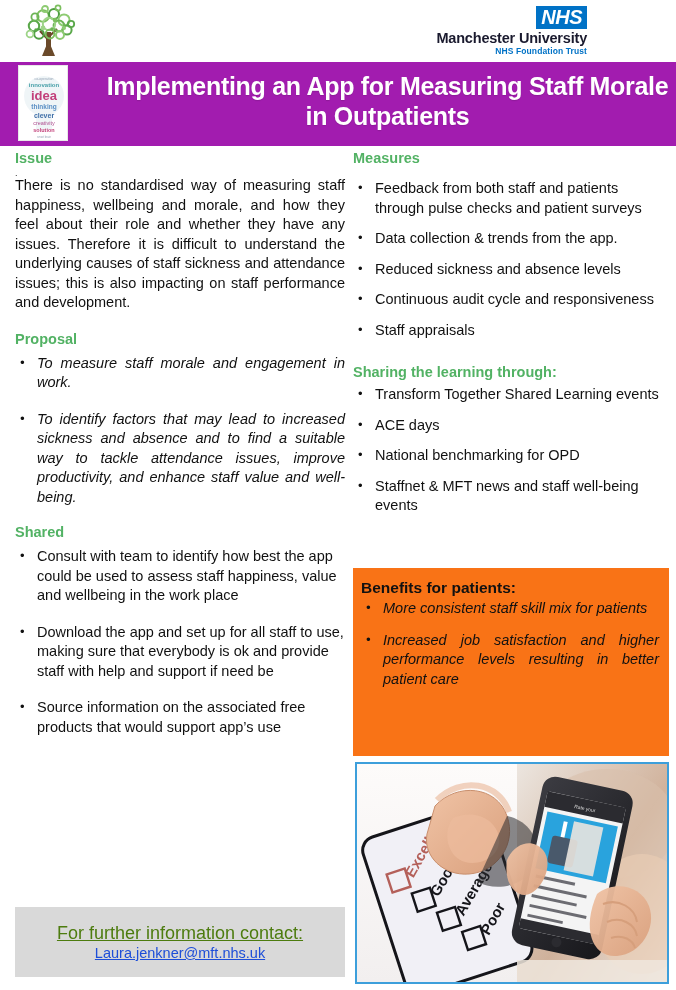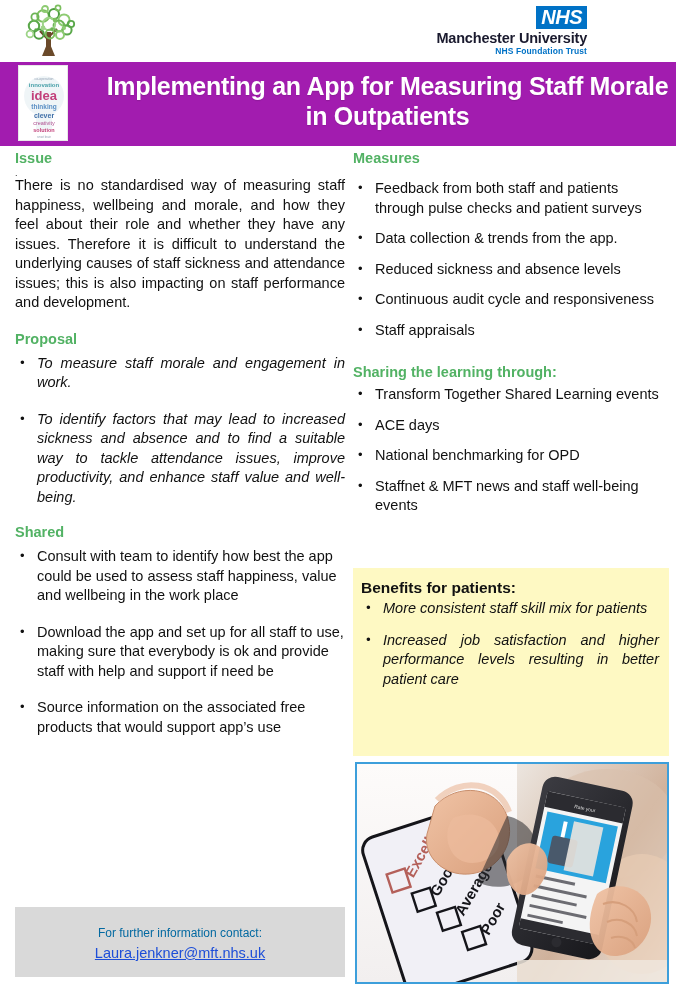--- a/index.html
+++ b/index.html
@@ -73,29 +73,29 @@
     content:"\2022"; position:absolute; left:5px; top:-1px;
     font-size:13px; color:#111;
   }
   ul.bul.justify > li { text-align:justify;font-style:italic; }
   ul.bul.loose > li { margin-bottom:17px; }
 
   .contact-box {
     position:absolute; left:15px; top:907px; width:330px; height:70px;
     background:#d9d9d9; text-align:center; padding-top:16px;
   }
-  .contact-line { font-size:12px; line-height:20px; color:#0369a1; }
+  .contact-line { font-size:18px; line-height:20px; color:#4d7c0f;text-decoration:underline; }
   .contact-mail {
     font-size:14.5px; line-height:20px; color:#1d4ed8;
     text-decoration:underline;
   }
 
   .benefits-box {
     position:absolute; left:353px; top:568px; width:316px; height:188px;
-    background:#fef9c3; padding:10px 10px 12px 8px;
+    background:#f97316; padding:10px 10px 12px 8px;
   }
   .benefits-title {
     font-size:15.5px; font-weight:bold; color:#111; line-height:20px;
     margin-bottom:1px;
   }
   .benefits-box ul.bul > li { margin-bottom:12px; }
 
   
   .photo {
     position:absolute; left:355px; top:762px; width:314px; height:222px;

